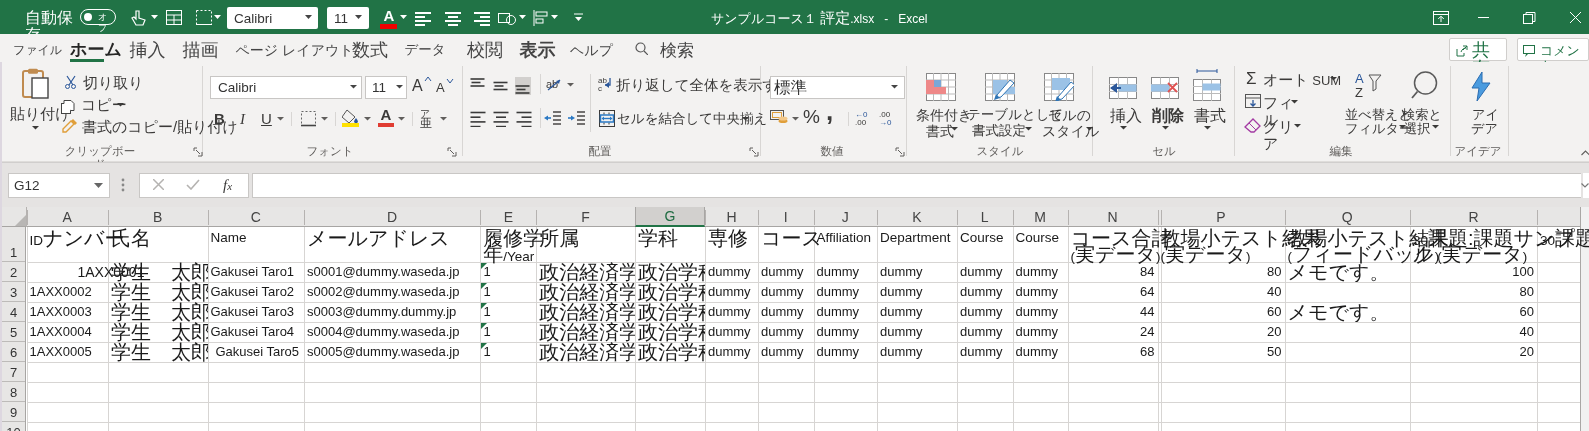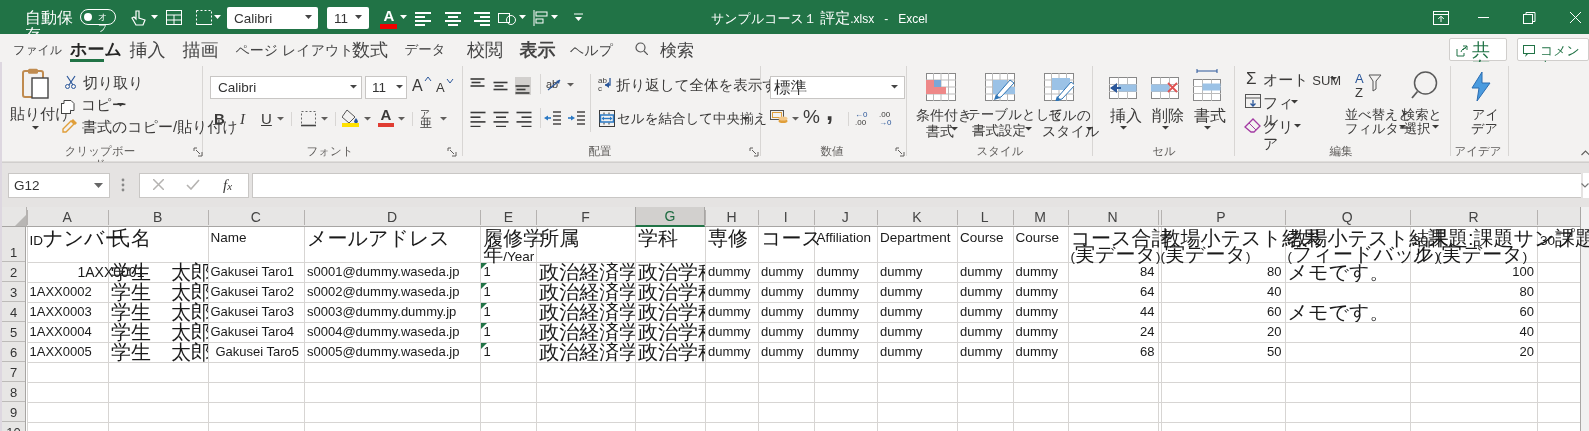--- a/index.html
+++ b/index.html
@@ -565,21 +565,21 @@
     <svg width="28" height="26" viewBox="0 0 28 26">
       <rect x="0.5" y="3.5" width="27" height="21" fill="#fff" stroke="#888"></rect>
       <line x1="0" y1="10.5" x2="28" y2="10.5" stroke="#bbb"></line>
       <line x1="0" y1="17.5" x2="28" y2="17.5" stroke="#bbb"></line>
       <line x1="9.5" y1="3.5" x2="9.5" y2="25" stroke="#bbb"></line>
       <line x1="18.5" y1="3.5" x2="18.5" y2="25" stroke="#bbb"></line>
       <rect x="0" y="10.5" width="18" height="7" fill="#9bc2e6"></rect>
       <path d="M17 9l9 9M26 9l-9 9" stroke="#e05252" stroke-width="1.8"></path>
     </svg>
   </div>
-<div style="left:1152px;top:108px;width:30px;height:16px;color:#3b3a39;font-size:12px;line-height:16px;text-align:right;white-space:nowrap;"><span class="j" style="font-size:16px">削除</span></div>
+<div style="left:1152px;top:108px;width:30px;height:16px;color:#3b3a39;font-size:12px;line-height:16px;text-align:right;white-space:nowrap;font-weight:bold;"><span class="j" style="font-size:16px">削除</span></div>
 <div style="left:1162px;top:126px;width:7px;height:4px;">
     <svg width="7" height="4" viewBox="0 0 7 4">
       <path d="M0 0l3.5 3.5L7 0z" fill="#3b3a39"></path>
     </svg>
   </div>
 <div style="left:1193px;top:76px;width:28px;height:26px;">
     <svg width="28" height="26" viewBox="0 0 28 26">
       <rect x="0.5" y="3.5" width="27" height="21" fill="#fff" stroke="#888"></rect>
       <line x1="0" y1="10.5" x2="28" y2="10.5" stroke="#bbb"></line>
       <line x1="0" y1="17.5" x2="28" y2="17.5" stroke="#bbb"></line>

